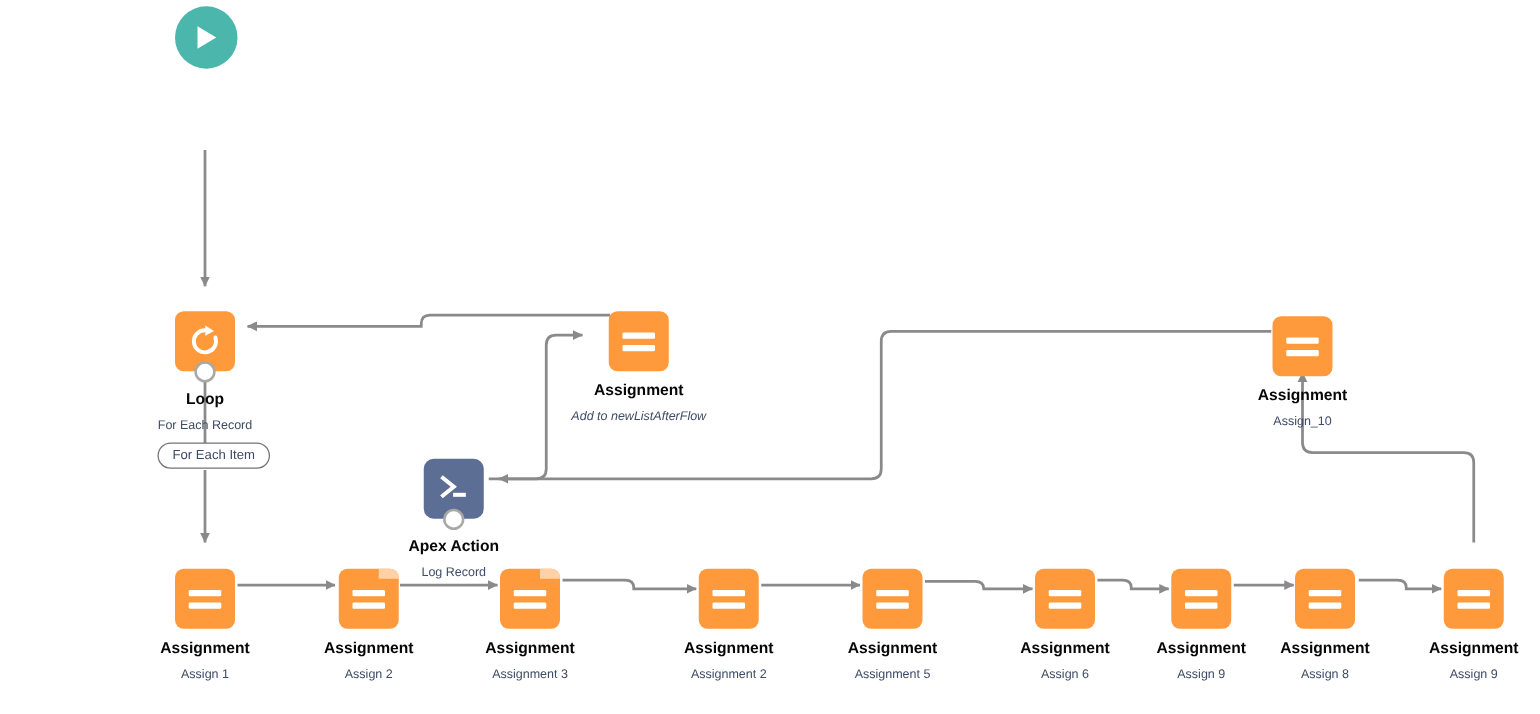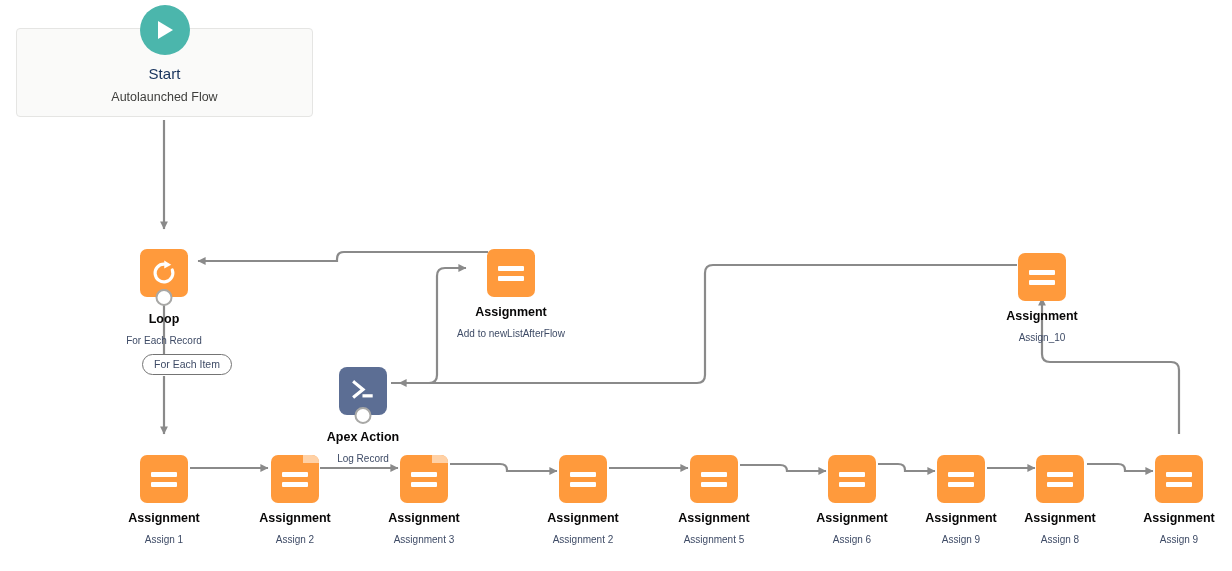--- a/index.html
+++ b/index.html
@@ -133,34 +133,33 @@
     top: 75px;
     left: 50%;
     transform: translateX(-50%);
     white-space: nowrap;
     text-align: center;
     font-size: 10px;
     color: #3e4b66;
     line-height: 19px;
   }
   .node-name.low { top: 82px; }
-  .node-name.wrap { white-space: normal; width: 130px; }
+  .node-name.wrap { white-space: normal; width: 130px; font-style: italic; }
 
   
   .path-pill {
     position: absolute;
     background: #ffffff;
     border: 1px solid #747474;
     border-radius: 12px;
     padding: 3px 11px 4px;
     font-size: 10.5px;
     color: #3e4b66;
     white-space: nowrap;
     line-height: 12px;
-    margin-left: 16px;
   }
 </style>
 </head>
 <body>
 
 <div id="canvas">
 
   <svg id="connectors" viewBox="0 0 1232 571" xmlns="http://www.w3.org/2000/svg">
     <defs>
       <marker id="arrow" markerWidth="9" markerHeight="9" refX="7.6" refY="4.5" orient="auto" markerUnits="userSpaceOnUse">
@@ -193,24 +192,20 @@
       <path d="M740,465 L780,465 Q787,465 787,471 L787,471 L826,471" marker-end="url(#arrow)"></path>
 
       <path d="M878,464 L898,464 Q905,464 905,470 L905,471 L935,471" marker-end="url(#arrow)"></path>
 
       <path d="M987,468 L1035,468" marker-end="url(#arrow)"></path>
 
       <path d="M1087,464 L1118,464 Q1125,464 1125,470 L1125,471 L1153,471" marker-end="url(#arrow)"></path>
     </g>
   </svg>
 
-  <div class="start-card" style="left:16px; top:28px; width:297px; height:89px;">
-    <div class="start-title" style="top:36px;">Start</div>
-    <div class="start-sub" style="top:61px;">Autolaunched Flow</div>
-  </div>
   <div class="start-circle" style="left:140px; top:5px; width:50px; height:50px;">
     <svg width="20" height="22" viewBox="0 0 20 22" aria-hidden="true">
       <path d="M3 2 L18 11 L3 20 Z" fill="#ffffff"></path>
     </svg>
   </div>
 
   <div class="node" style="left:140px; top:237px; width:48px; height:48px;">
     <div class="node-icon">
       <svg width="28" height="28" viewBox="0 0 24 24" aria-hidden="true">
         <path d="M12 4.4 A7.6 7.6 0 1 0 19.1 9.4" fill="none" stroke="#ffffff" stroke-width="2.7" stroke-linecap="round"></path>

